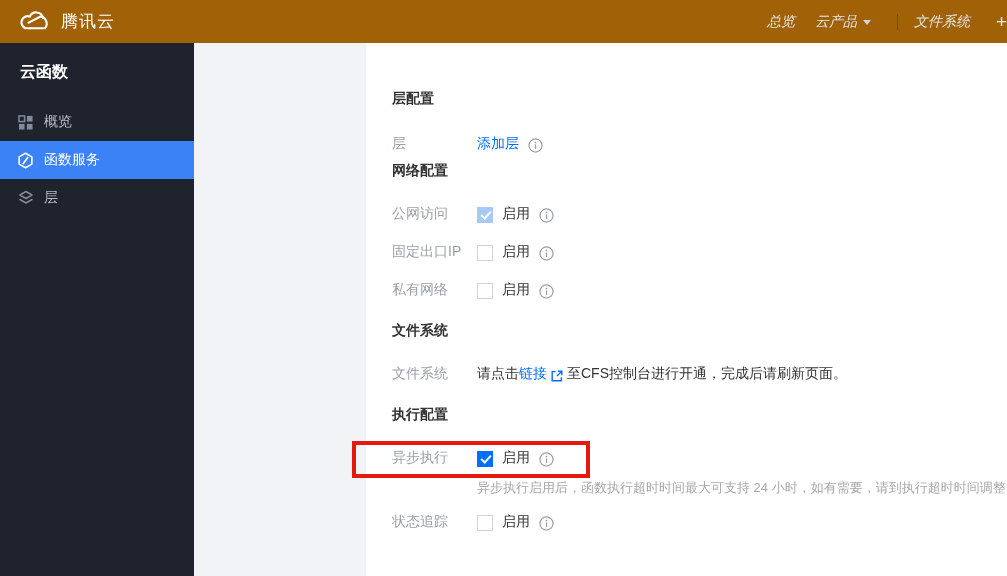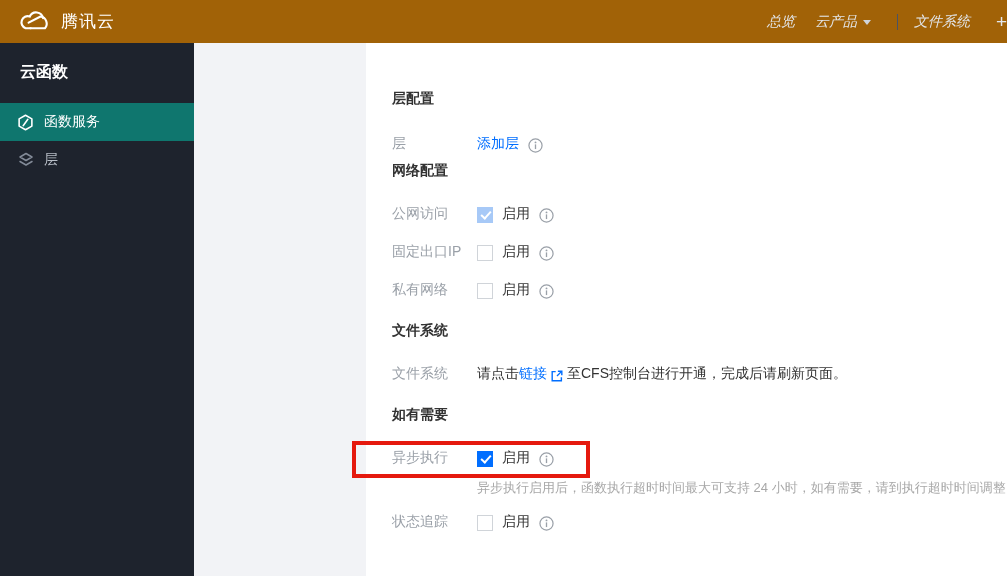--- a/index.html
+++ b/index.html
@@ -30,21 +30,21 @@
   
   .sidebar {
     position:absolute; top:43px; left:0; width:194px; height:533px;
     background:#1e232d; color:#b7bdc6;
   }
   .sidebar-title { padding:19px 13px 20px 20px; font-size:16px; font-weight:bold; color:#fff; }
   .side-item {
     height:38px; display:flex; align-items:center; padding-left:17px;
     font-size:14px; cursor:pointer;
   }
-  .side-item.active { background:#0f766e; color:#fff; }
+  .side-item.active { background:#3b82f6; color:#fff; }
   .side-icon { width:17px; height:17px; margin-right:10px; display:flex; align-items:center; justify-content:center; }
   .side-icon svg { display:block; }
 
   
   .gutter {
     position:absolute; top:43px; left:194px; width:172px; height:533px;
     background:#f2f3f6;
   }
 
   
@@ -112,20 +112,31 @@
     <div class="nav-item">
       <span>文件系统</span>
     </div>
     <div class="nav-plus">+</div>
   </div>
 </div>
 
 <div class="sidebar">
   <div class="sidebar-title">云函数</div>
 
+  <div class="side-item">
+    <span class="side-icon">
+      <svg width="15" height="15" viewBox="0 0 16 16">
+        <rect x="1" y="1" width="6" height="6" fill="none" stroke="#838b98" stroke-width="1.6"></rect>
+        <rect x="9.5" y="1" width="6" height="6" fill="#838b98"></rect>
+        <rect x="1" y="9.5" width="6" height="6" fill="#838b98"></rect>
+        <rect x="9.5" y="9.5" width="6" height="6" fill="#838b98"></rect>
+      </svg>
+    </span>
+    <span>概览</span>
+  </div>
 
   <div class="side-item active">
     <span class="side-icon">
       <svg width="17" height="17" viewBox="0 0 16 16">
         <polygon points="8,1.2 14,4.6 14,11.4 8,14.8 2,11.4 2,4.6" fill="none" stroke="#ffffff" stroke-width="1.5" stroke-linejoin="round"></polygon>
         <line x1="10.2" y1="5" x2="5.8" y2="11" stroke="#ffffff" stroke-width="1.5" stroke-linecap="round"></line>
       </svg>
     </span>
     <span>函数服务</span>
   </div>
@@ -219,21 +230,21 @@
         <svg width="14" height="14" viewBox="0 0 16 16">
           <path d="M13 9.5 V13.5 H2.5 V3 H6.5" fill="none" stroke="#006eff" stroke-width="1.6"></path>
           <path d="M9 2.5 H13.5 V7" fill="none" stroke="#006eff" stroke-width="1.6"></path>
           <line x1="13" y1="3" x2="8" y2="8" stroke="#006eff" stroke-width="1.6"></line>
         </svg>
       </span>
         <span>至CFS控制台进行开通，完成后请刷新页面。</span>
     </div>
   </div>
 
-  <div class="section-heading h-exec">如有需要</div>
+  <div class="section-heading h-exec">执行配置</div>
 
   <div class="row r2">
     <div class="row-label">异步执行</div>
     <div class="row-value">
       <span class="cb checked"></span>
       <span>启用</span>
       <span class="info-icon">
         <svg width="15" height="15" viewBox="0 0 16 16">
           <circle cx="8" cy="8" r="7" fill="none" stroke="#9aa0a8" stroke-width="1.3"></circle>
           <circle cx="8" cy="4.7" r="1" fill="#9aa0a8"></circle>

